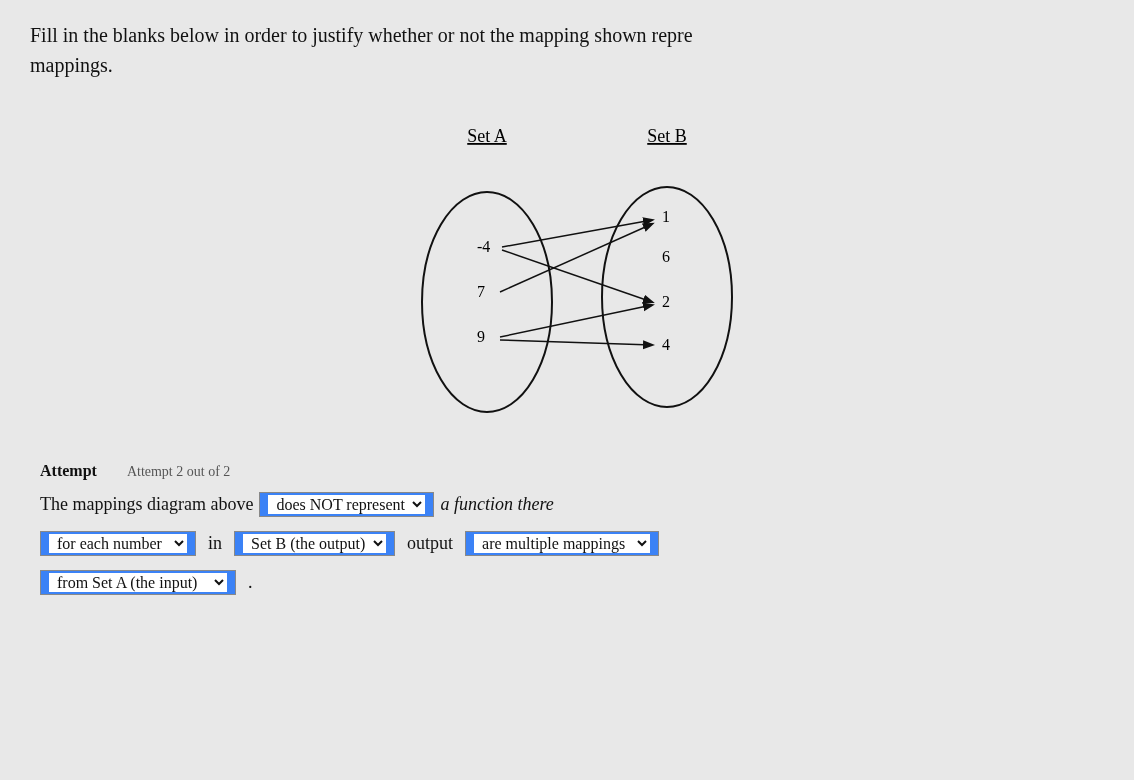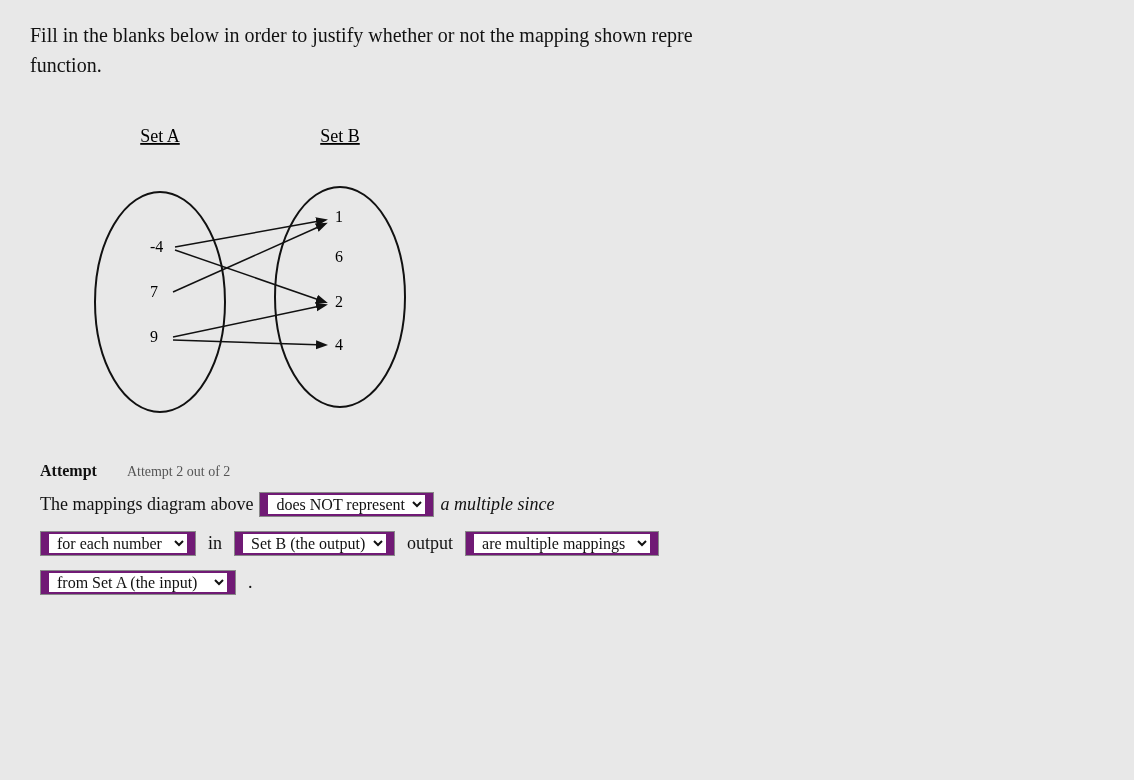--- a/index.html
+++ b/index.html
@@ -15,20 +15,21 @@
       font-size: 20px;
       line-height: 1.5;
       margin-bottom: 32px;
       font-style: italic;
     }
     .question-text span.normal {
       font-style: normal;
     }
     .diagram-container {
       display: flex;
+      justify-content: center;
       align-items: center;
       margin: 10px 0 30px 0;
     }
     .diagram-svg {
       width: 420px;
       height: 320px;
     }
     .answer-section {
       margin-top: 10px;
       padding-left: 10px;
@@ -81,39 +82,39 @@
       border: 1px solid #aaa;
       background: white;
       cursor: pointer;
       appearance: auto;
       color: #111;
     }
     .inline-box {
       display: inline-flex;
       align-items: center;
       border: 1px solid #888;
-      background: #701a75;
+      background: #3b82f6;
       padding: 2px 8px;
       font-size: 18px;
       white-space: nowrap;
     }
     .inline-box select {
       border: none;
       outline: none;
       font-size: 16px;
       padding: 0 4px;
     }
   </style>
 </head>
 <body>
 
 <div>
   <p class="question-text">
     <span class="normal">Fill in the blanks below in order to justify whether or not the mapping shown repre</span><br>
-    <span class="normal">function.</span>
+    <span class="normal">mappings.</span>
   </p>
 </div>
 
 <div class="diagram-container">
   <svg class="diagram-svg" viewBox="0 0 420 320">
 
     <text x="130" y="30" text-anchor="middle" font-family="Georgia,serif" font-size="18" text-decoration="underline">Set A</text>
 
     <text x="310" y="30" text-anchor="middle" font-family="Georgia,serif" font-size="18" text-decoration="underline">Set B</text>
 
@@ -155,21 +156,21 @@
   </div>
 
   <div class="sentence-row">
     <span class="static-text">The mappings diagram above</span>
     <div class="inline-box">
       <select>
         <option>represents</option>
         <option selected="">does NOT represent</option>
       </select>
     </div>
-    <span class="italic-text">a multiple since</span>
+    <span class="italic-text">a function there</span>
   </div>
 
   <div class="sentence-row2">
     <div class="inline-box">
       <select>
         <option selected="">for each number</option>
         <option>for some number</option>
       </select>
     </div>
     <span class="static-text">in</span>

